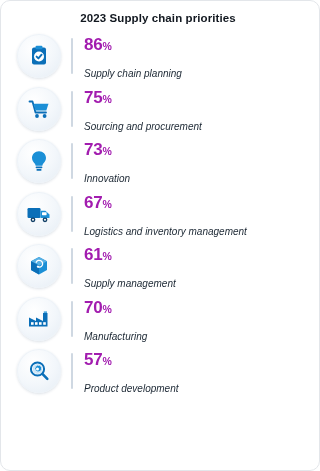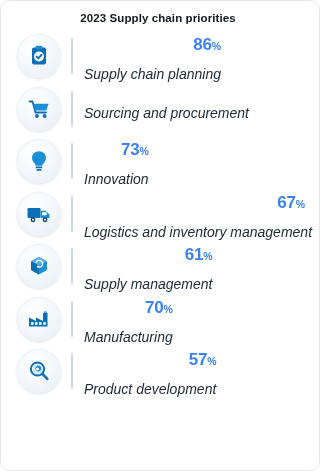--- a/index.html
+++ b/index.html
@@ -53,34 +53,33 @@
     flex: 0 0 2px;
     border-radius: 1px;
   }
   .text-col {
     display: flex;
     flex-direction: column;
     justify-content: center;
     min-width: 0;
   }
   .value {
-    color: #3b82f6;
+    color: #a21caf;
     font-weight: bold;
     font-size: 17px;
     line-height: 26px;
     letter-spacing: -0.2px;
-    text-align: right;
   }
   .value .pct {
     font-size: 10.5px;
     font-weight: bold;
   }
   .label {
     font-style: italic;
-    font-size: 14px;
+    font-size: 10px;
     color: #1b2733;
     line-height: 12px;
     margin-top: 9px;
     white-space: nowrap;
   }
 </style>
 </head>
 <body>
 
 <div class="card">
@@ -109,20 +108,21 @@
       <div class="icon-wrap">
         <svg width="25" height="24" viewBox="0 0 25 24">
           <path d="M2.5 4.5 H5.5 L8.5 15.5 H19" stroke="#0b6fb8" stroke-width="1.8" fill="none" stroke-linecap="round" stroke-linejoin="round"></path>
           <path d="M6.6 6.8 H21.5 L19.3 13.6 H8.5 Z" fill="#1b8fd6"></path>
           <circle cx="10" cy="19" r="1.9" fill="#0b6fb8"></circle>
           <circle cx="17.6" cy="19" r="1.9" fill="#0b6fb8"></circle>
         </svg>
       </div>
       <div class="divider"></div>
       <div class="text-col">
+        <div class="value"><span>75</span><span class="pct">%</span></div>
         <div class="label">Sourcing and procurement</div>
       </div>
     </div>
 
     <div class="row">
       <div class="icon-wrap">
         <svg width="22" height="24" viewBox="0 0 22 24">
           <path d="M11 2.2 C6.9 2.2 4 5.2 4 9 c0 2.7 1.6 4.2 2.7 5.6 c0.7 0.9 0.9 1.5 0.9 2.2 h6.8 c0-0.7 0.2-1.3 0.9-2.2 C16.4 13.2 18 11.7 18 9 c0-3.8-2.9-6.8-7-6.8 z" fill="#1b8fd6"></path>
           <rect x="7.6" y="17.6" width="6.8" height="1.7" rx="0.8" fill="#0b6fb8"></rect>
           <rect x="8.4" y="20.1" width="5.2" height="1.6" rx="0.8" fill="#0b6fb8"></rect>

